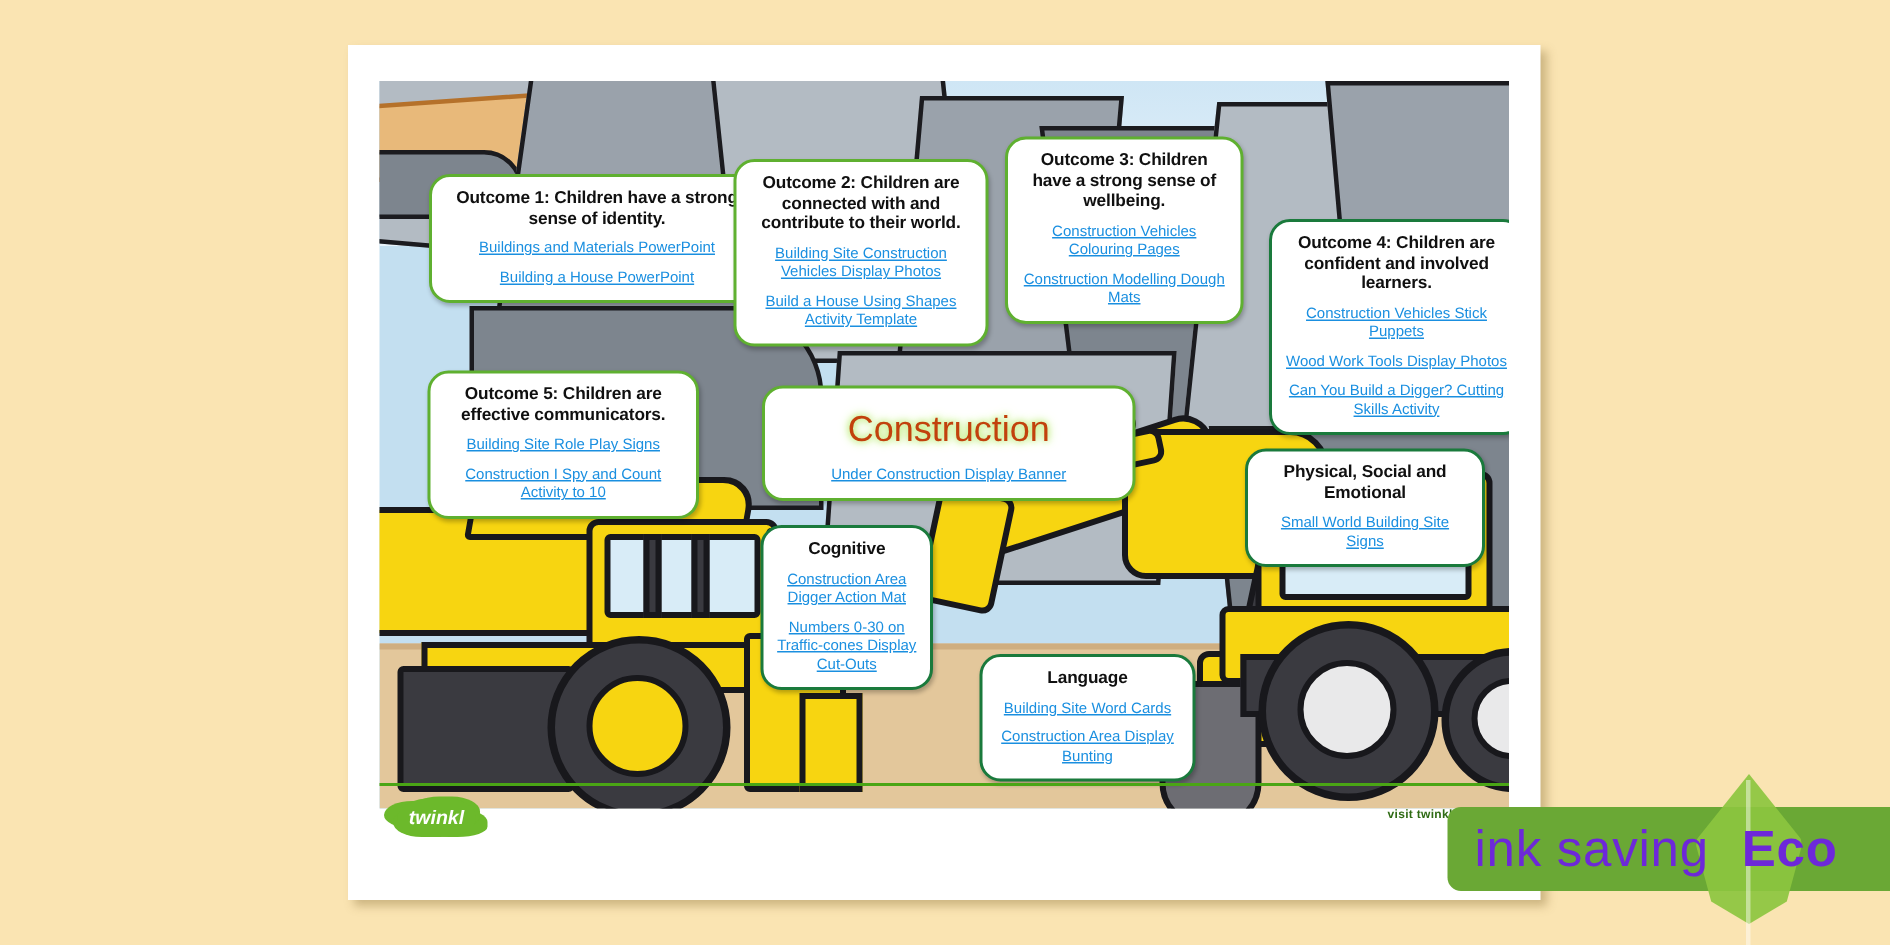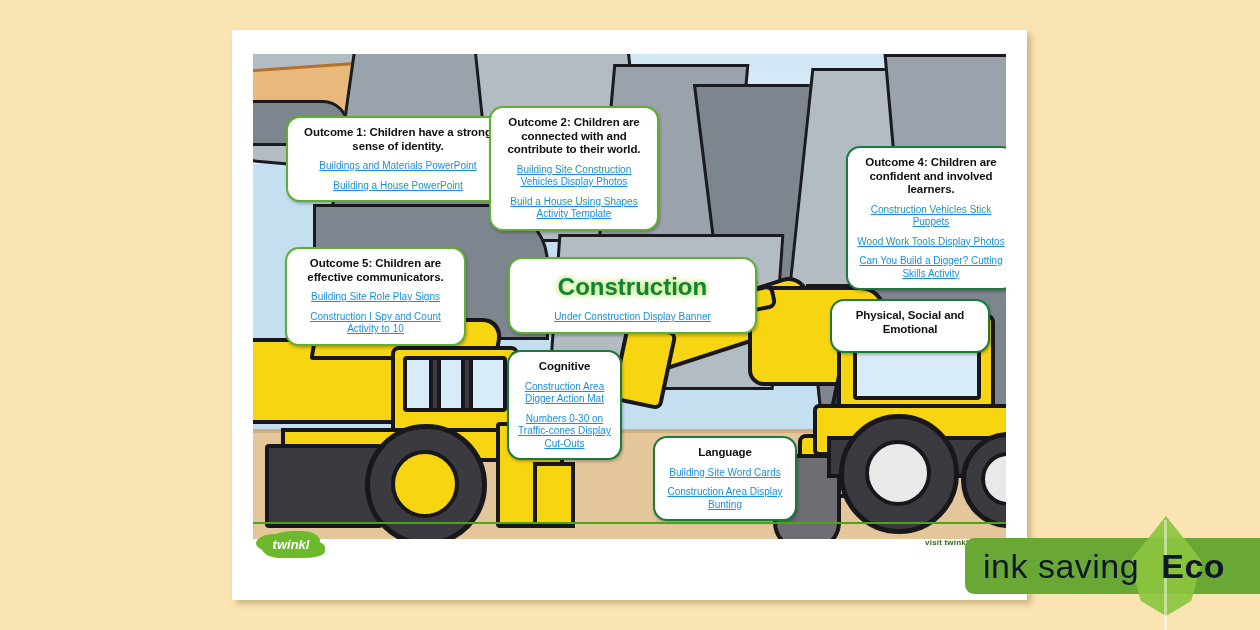--- a/index.html
+++ b/index.html
@@ -56,21 +56,21 @@
     letter-spacing:-.1px;margin-bottom:7px;
   }
   .card .lnk{
     color:#1a8fe0;font-size:10px;line-height:12.5px;
     text-decoration:underline;display:block;margin:7px 0 0;cursor:pointer;
   }
   .card .lnk:first-of-type{margin-top:2px;}
 
   
   #centre .ttl{
-    color:#15803d;font-weight:bold;font-size:24px;line-height:28px;
+    color:#c2410c;font-weight:normal;font-size:24px;line-height:28px;
     text-shadow:0 0 4px #b6ea6a,0 0 7px #b6ea6a;margin-bottom:10px;
   }
   #centre .lnk{font-size:10px;}
 
   
   #footer{position:absolute;left:21px;bottom:14px;width:753px;height:62px;}
   .rule{position:absolute;left:0;top:-2px;width:100%;height:2px;background:#4aa515;}
   #twinkl{
     position:absolute;left:12px;top:8px;width:52px;height:26px;
     background:#6cb92b;border-radius:50% 45% 52% 48%/58% 52% 48% 55%;
@@ -80,21 +80,21 @@
                12px 4px 0 -4px #6cb92b,-13px -2px 0 -4px #6cb92b;
   }
   #visit{position:absolute;right:6px;top:14px;color:#2f6b14;font-size:8px;
          font-weight:bold;letter-spacing:.2px;}
 
   
   #eco{position:absolute;left:965px;top:538px;width:295px;height:56px;}
   #ecoBar{position:absolute;left:0;top:0;width:295px;height:56px;
           background:#6aa835;border-radius:9px 0 0 9px;}
   #ecoTxt{position:absolute;left:18px;top:0;height:56px;line-height:56px;
-          color:#0f172a;font-size:34px;letter-spacing:.5px;white-space:nowrap;}
+          color:#6d28d9;font-size:34px;letter-spacing:.5px;white-space:nowrap;}
   #ecoTxt b{margin-left:22px;font-weight:bold;}
   #leaf{position:absolute;left:165px;top:-22px;width:72px;height:100px;
         background:#8cc63f;border-radius:50% 50% 50% 50%/60% 60% 40% 40%;
         clip-path:polygon(50% 0%,100% 45%,85% 85%,50% 100%,15% 85%,0 45%);
         opacity:.92;}
   #leafStem{position:absolute;left:199px;top:-18px;width:3px;height:120px;
         background:rgba(255,255,255,.45);}
 </style>
 </head>
 <body>
@@ -163,20 +163,25 @@
       <span class="lnk">Buildings and Materials PowerPoint</span>
       <span class="lnk">Building a House PowerPoint</span>
     </div>
 
     <div class="card" id="c2" style="left:236px;top:52px;width:170px;">
       <div class="hd">Outcome 2: Children are connected with and contribute to their world.</div>
       <span class="lnk">Building Site Construction Vehicles Display Photos</span>
       <span class="lnk">Build a House Using Shapes Activity Template</span>
     </div>
 
+    <div class="card" id="c3" style="left:417px;top:37px;width:159px;">
+      <div class="hd">Outcome 3: Children have a strong sense of wellbeing.</div>
+      <span class="lnk">Construction Vehicles Colouring Pages</span>
+      <span class="lnk">Construction Modelling Dough Mats</span>
+    </div>
 
     <div class="card dark" id="c4" style="left:593px;top:58px;width:170px;margin-top:34px;">
       <div class="hd">Outcome 4: Children are confident and involved learners.</div>
       <span class="lnk">Construction Vehicles Stick Puppets</span>
       <span class="lnk">Wood Work Tools Display Photos</span>
       <span class="lnk">Can You Build a Digger? Cutting Skills Activity</span>
     </div>
 
     <div class="card" id="c5" style="left:32px;top:193px;width:181px;">
       <div class="hd">Outcome 5: Children are effective communicators.</div>
@@ -184,20 +189,21 @@
       <span class="lnk">Construction I Spy and Count Activity to 10</span>
     </div>
 
     <div class="card" id="centre" style="left:255px;top:203px;width:249px;padding-top:14px;">
       <div class="ttl">Construction</div>
       <span class="lnk">Under Construction Display Banner</span>
     </div>
 
     <div class="card dark" id="c6" style="left:577px;top:245px;width:160px;">
       <div class="hd">Physical, Social and Emotional</div>
+      <span class="lnk">Small World Building Site Signs</span>
     </div>
 
     <div class="card dark" id="c7" style="left:254px;top:296px;width:115px;">
       <div class="hd">Cognitive</div>
       <span class="lnk">Construction Area Digger Action Mat</span>
       <span class="lnk">Numbers 0-30 on Traffic-cones Display Cut-Outs</span>
     </div>
 
     <div class="card dark" id="c8" style="left:400px;top:382px;width:144px;">
       <div class="hd">Language</div>

